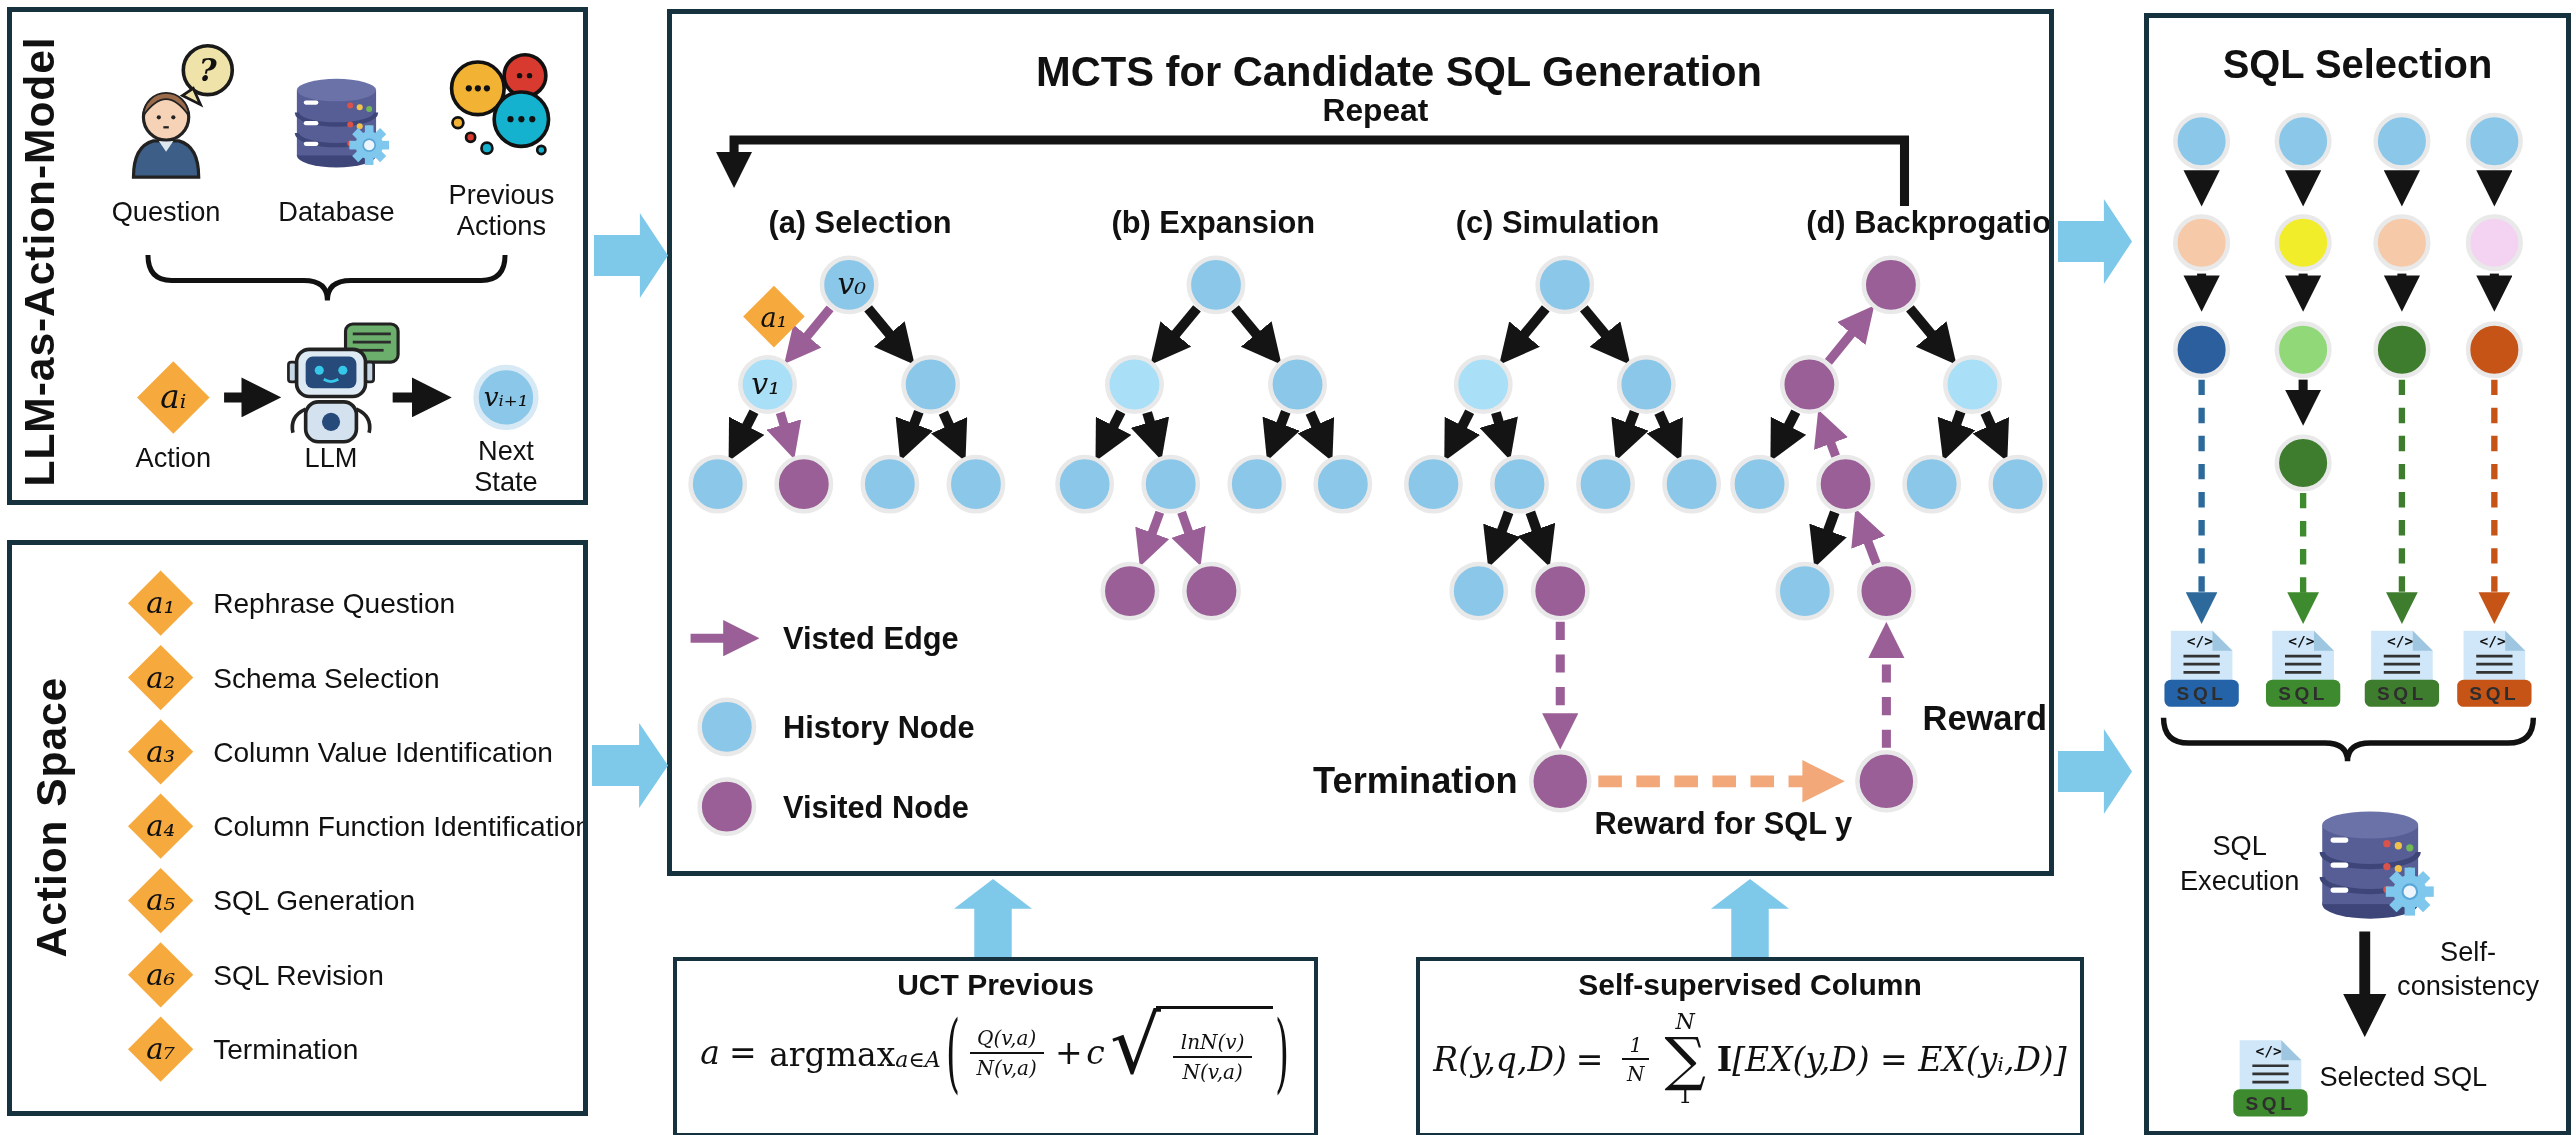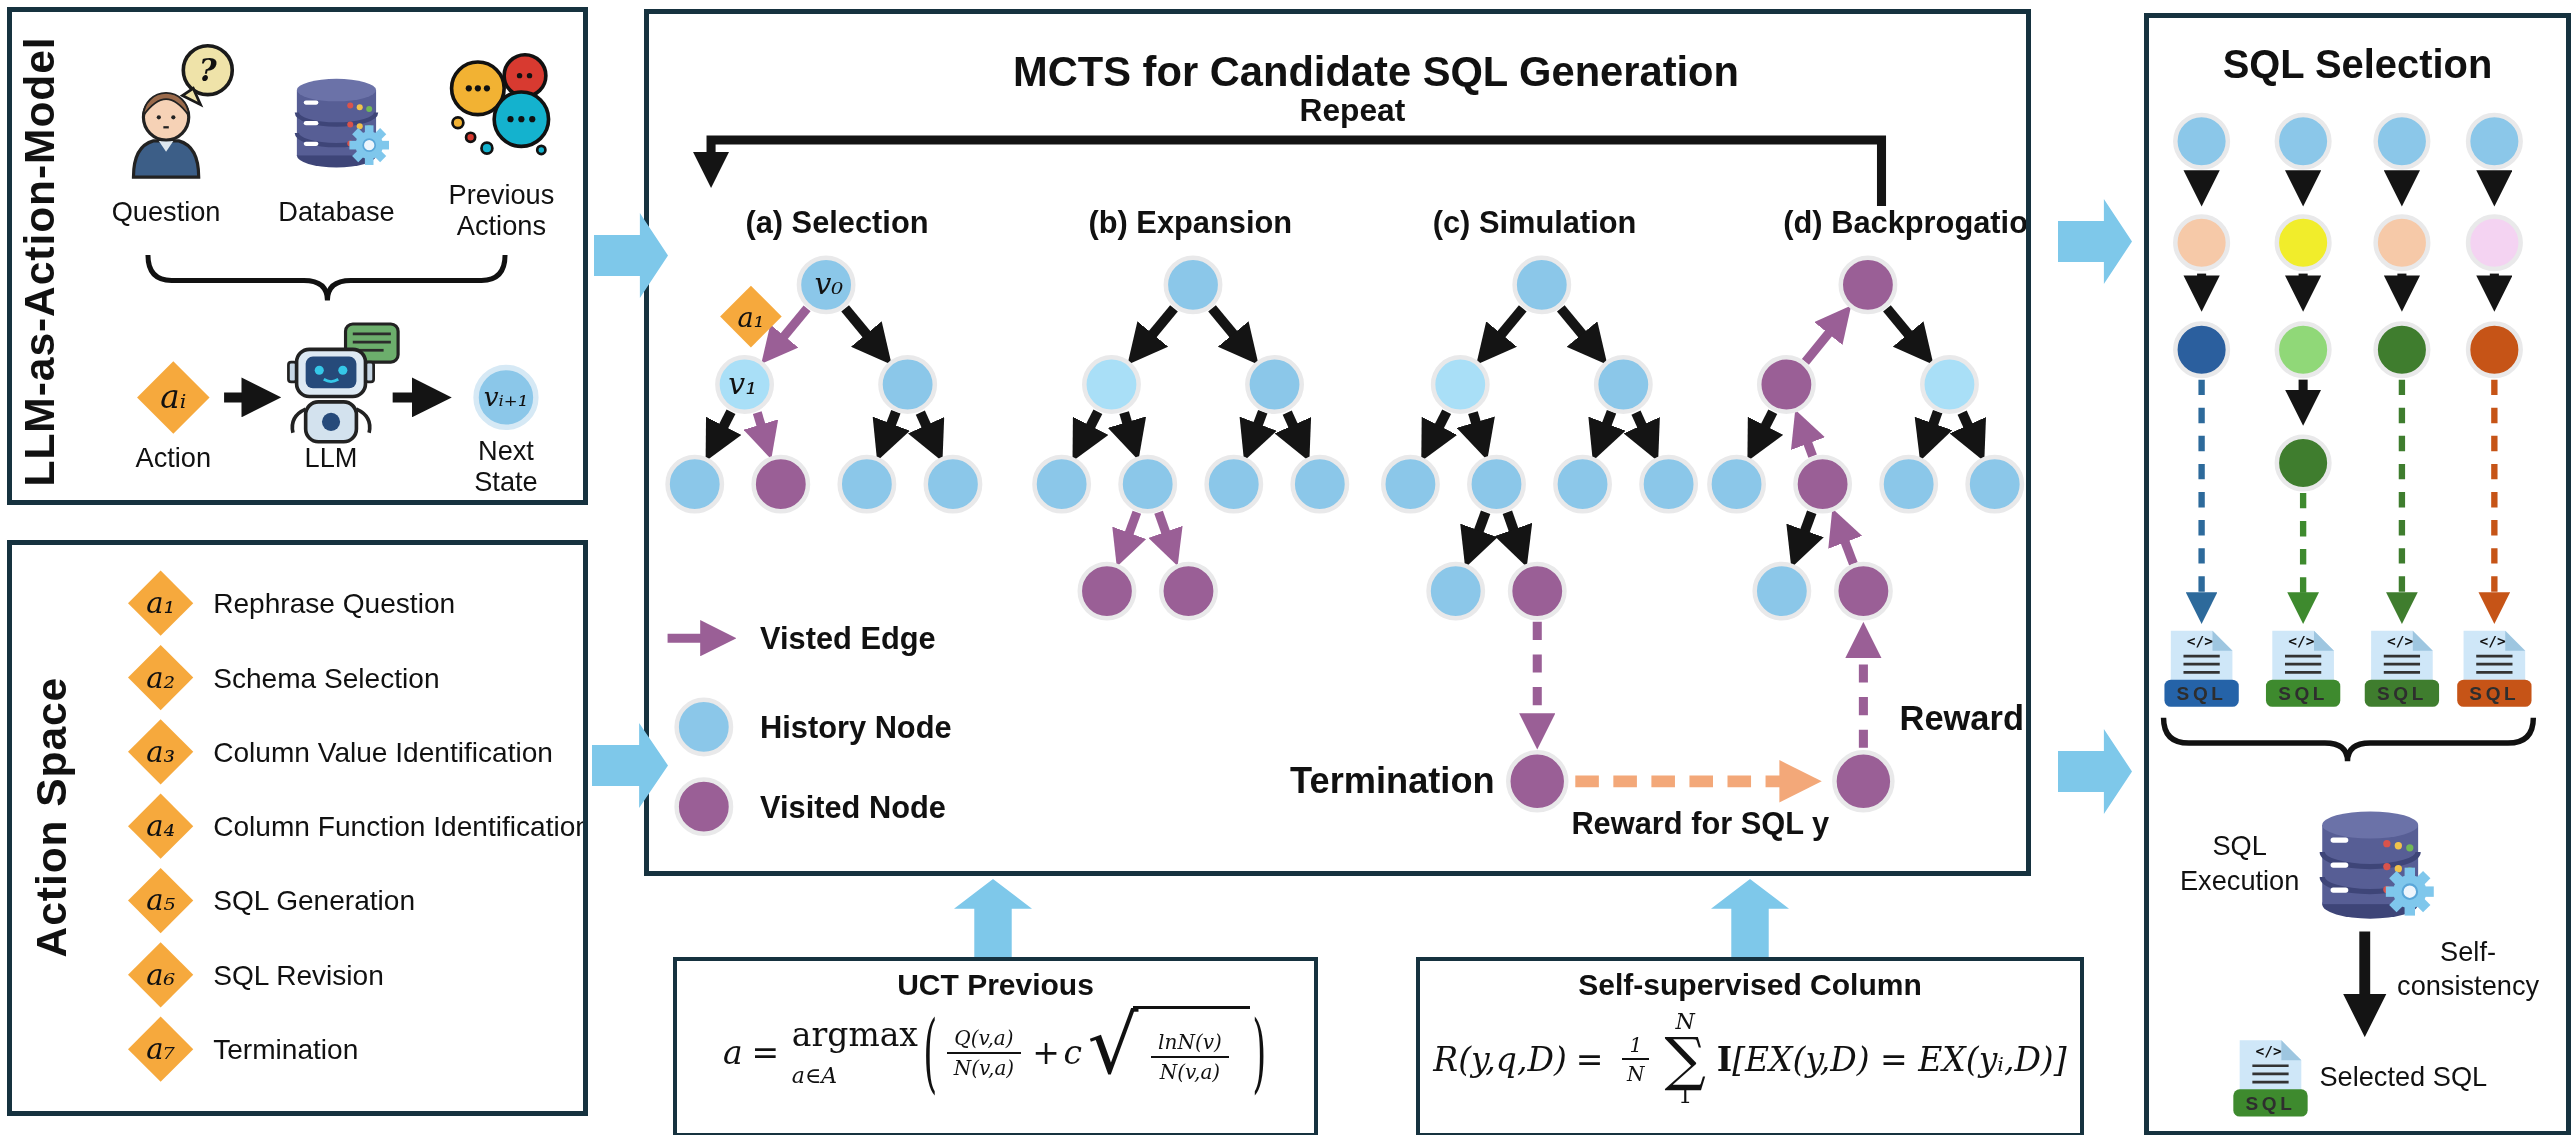--- a/index.html
+++ b/index.html
@@ -21,21 +21,21 @@
   .barrow{position:absolute}
   .barrow.right{clip-path:polygon(0% 26%,62% 26%,62% 0%,100% 50%,62% 100%,62% 74%,0% 74%)}
   .barrow.up{clip-path:polygon(26% 100%,26% 38%,0% 38%,50% 0%,100% 38%,74% 38%,74% 100%)}
   .fbox{position:absolute;background:#fff;border:4.5px solid #16323F;display:flex;flex-direction:column;align-items:center;justify-content:flex-start;padding-top:7.3px}
   .fbox .ft{font-size:30px;font-weight:bold}
   .frow{display:flex;align-items:center;margin-top:3.6px;font-size:33px;font-family:"DejaVu Serif",serif;font-style:italic}
   .frow .rm{font-style:normal}
   .frac{display:inline-flex;flex-direction:column;align-items:center;margin:0 7.3px;font-size:20px}
   .frac .top{padding:0 7.3px 1.8px 7.3px;border-bottom:2.7px solid #111}
   .frac .bot{padding:1.8px 7.3px 0 7.3px}
-  .amx{display:inline-flex;flex-direction:column;align-items:flex-start;line-height:1;margin:0 3.6px}
+  .amx{display:inline-flex;flex-direction:row;align-items:flex-end;line-height:1;margin:0 3.6px}
   .amx .sub{font-size:22px;margin-top:14px}
   .paren{font-size:36px;transform:scaleY(2.4);font-style:normal;padding:0 1.8px}
   .sqrt{display:inline-flex;align-items:flex-start;margin-left:5.4px}
   .sqrt .sign{font-size:80px;line-height:76px;font-style:normal;transform:translateY(1.8px)}
   .sqrt .rad{border-top:3.6px solid #111;padding:5.4px 5.4px 0 1.8px;display:inline-flex;align-items:center;margin-left:-5.4px}
   .sum{display:inline-flex;flex-direction:column;align-items:center;line-height:1;margin:0 5.4px}
   .sum .st{font-size:22px;font-style:italic}
   .sum .sg{font-size:58px;font-style:normal;line-height:0.9}
   .sum .sb{font-size:22px;font-style:normal}
   .ind{font-weight:bold;font-style:normal;margin-left:5.4px}
@@ -212,21 +212,21 @@
         <text class="lbl2" x="222" y="485">SQL Revision</text>
       </g>
       <g>
         <path d="M164,520 L200,556 L164,592 L128,556 Z" fill="#F6A93D"></path>
         <text class="math" x="164" y="567" text-anchor="middle" font-size="32">a₇</text>
         <text class="lbl2" x="222" y="567">Termination</text>
       </g>
     </svg>
   </section>
 
-  <section class="panel" style="left:644px;top:9px;width:1377px;height:857px">
+  <section class="panel" style="left:667px;top:9px;width:1377px;height:857px">
     <svg width="1377" height="857" viewBox="0 0 1519 946">
       <text class="t b" x="802" y="80" text-anchor="middle" font-size="46">MCTS for Candidate SQL Generation</text>
       <text class="t b" x="776" y="118" text-anchor="middle" font-size="35">Repeat</text>
       <path d="M1360,212 V139 H68 V180" fill="none" stroke="#141414" stroke-width="10" marker-end="url(#mb)"></path>
 
       <text class="head" x="207" y="242" text-anchor="middle">(a) Selection</text>
       <text class="head" x="597" y="242" text-anchor="middle">(b) Expansion</text>
       <text class="head" x="977" y="242" text-anchor="middle">(c) Simulation</text>
       <text class="head" x="1397" y="242" text-anchor="middle">(d) Backprogation</text>
 

